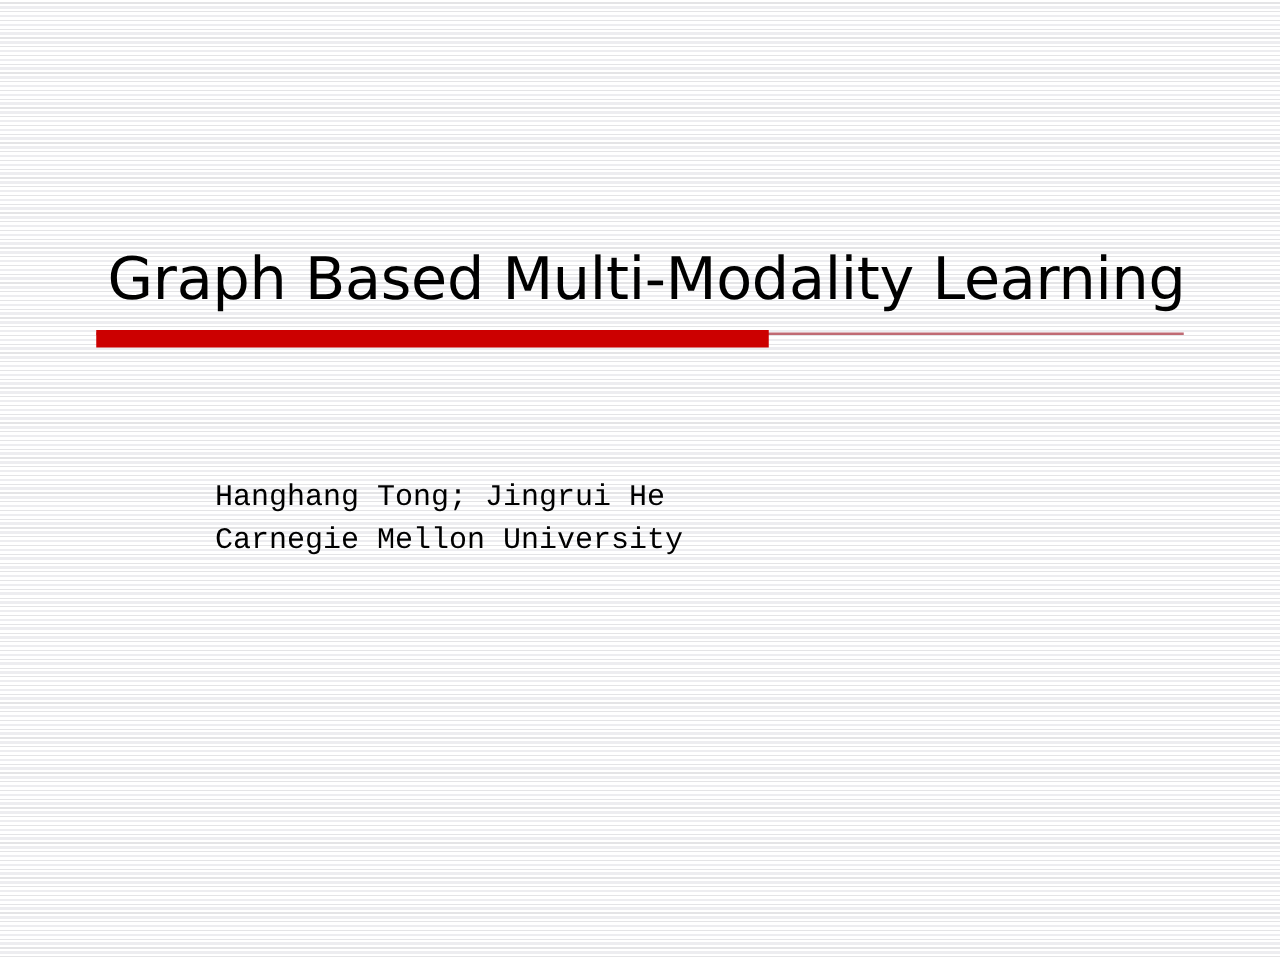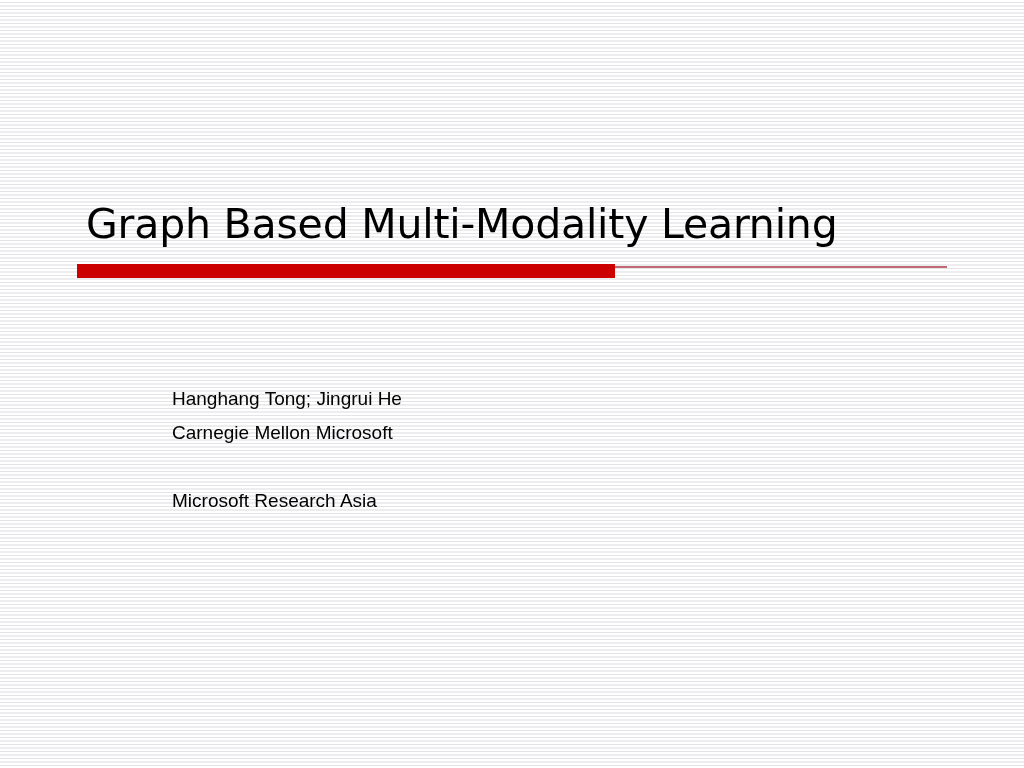--- a/index.html
+++ b/index.html
@@ -53,21 +53,21 @@
     left: 77px;
     top: 196px;
     width: 880px;
     z-index: 2;
   }
   .slide-title {
     margin: 0;
     padding: 0 0 0 9px;
     font-family: "DejaVu Sans", sans-serif;
     font-weight: normal;
-    font-size: 41px;
+    font-size: 47px;
     line-height: 56px;
     letter-spacing: -0.2px;
     color: #000000;
     white-space: nowrap;
   }
 
   
   .title-rule {
     position: absolute;
     left: 77px;
@@ -95,22 +95,22 @@
 
   
   .body-block {
     position: absolute;
     left: 172px;
     top: 382px;
     width: 700px;
     z-index: 2;
   }
   .body-line {
-    font-family: Liberation Sans, sans-serif;
-    font-size: 19px;
+    font-family: Liberation Mono, monospace;
+    font-size: 24px;
     line-height: 34px;
     color: #000000;
     white-space: nowrap;
   }
   .body-line.spacer {
     height: 34px;
     line-height: 34px;
   }
 </style>
 </head>
@@ -124,18 +124,17 @@
     <h1 class="slide-title">Graph Based Multi-Modality Learning</h1>
   </div>
 
   <div class="title-rule">
     <div class="title-rule-thin"></div>
     <div class="title-rule-thick"></div>
   </div>
 
   <div class="body-block">
     <div class="body-line">Hanghang Tong; Jingrui He</div>
-    <div class="body-line">Carnegie Mellon Microsoft</div>
+    <div class="body-line">Carnegie Mellon University</div>
     <div class="body-line spacer"></div>
-    <div class="body-line">Microsoft Research Asia</div>
   </div>
 
 </div>
 
 </body></html>

